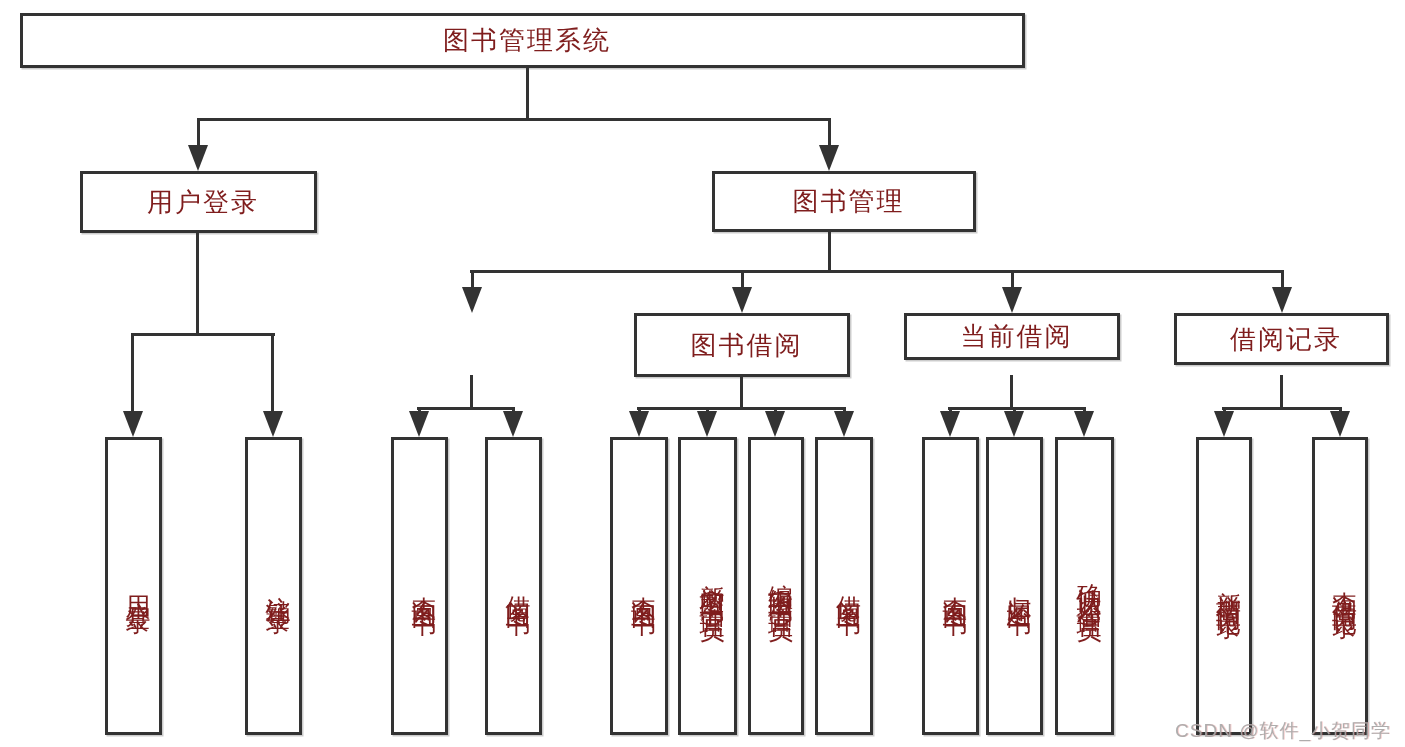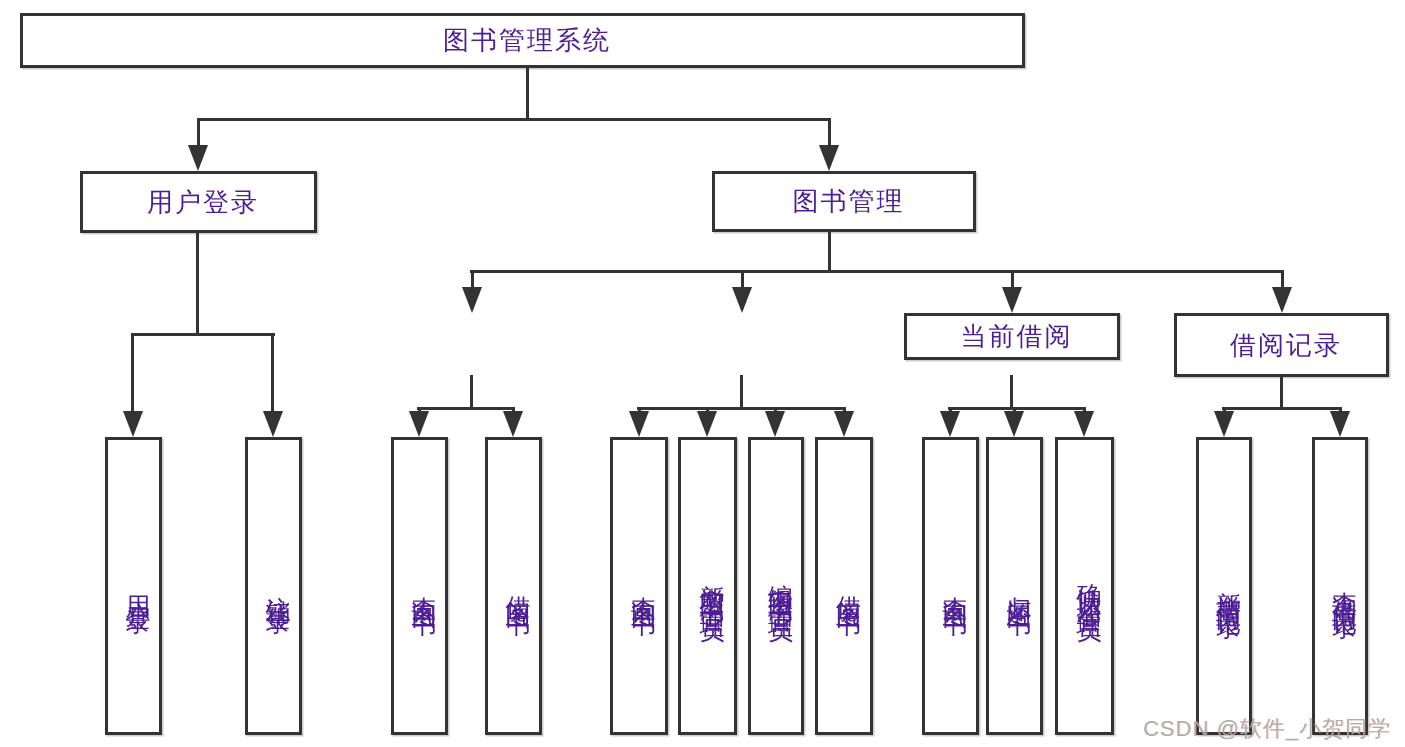--- a/index.html
+++ b/index.html
@@ -2,54 +2,55 @@
 <html><head>
 <meta charset="utf-8">
 <style>
   html,body{margin:0;padding:0;background:#ffffff;}
   .stage{
     position:relative;width:1405px;height:747px;background:#ffffff;
     font-family:"Liberation Sans","DejaVu Sans",sans-serif;overflow:hidden;
   }
   .node{
     position:absolute;box-sizing:border-box;border:3px solid #333333;background:#ffffff;
-    display:flex;align-items:center;justify-content:center;color:#4c1d95;
+    display:flex;align-items:center;justify-content:center;color:#7f1d1d;
     box-shadow:1.5px 1.5px 0 rgba(110,110,110,.35);
     padding-left:9px;
   }
   .h{font-size:26px;letter-spacing:2px;white-space:nowrap;}
   .v{
     writing-mode:vertical-rl;text-orientation:mixed;
     font-size:25px;letter-spacing:5px;line-height:1.15;
   }
   .ln{position:absolute;background:#333333;}
   .ar{
     position:absolute;width:0;height:0;
     border-left:10px solid transparent;border-right:10px solid transparent;
     border-top:26px solid #333333;
   }
   .watermark{
     position:absolute;right:14px;bottom:3px;z-index:5;
-    font-size:22px;letter-spacing:1px;color:rgba(168,168,168,.92);
+    font-size:19px;letter-spacing:1px;color:rgba(168,168,168,.92);
     text-shadow:1px 0 0 rgba(235,130,130,.35);
     white-space:nowrap;
   }
 </style>
 </head>
 <body>
 
 <div class="stage">
 
   <div class="node h" style="left:20px;top:13px;width:1005px;height:55px">图书管理系统</div>
 
   <div class="node h" style="left:80px;top:171px;width:237px;height:62px">用户登录</div>
   <div class="node h" style="left:712px;top:171px;width:264px;height:61px">图书管理</div>
 
+  <div class="node h" style="left:634px;top:313px;width:216px;height:64px">图书借阅</div>
   <div class="node h" style="left:904px;top:313px;width:216px;height:47px">当前借阅</div>
-  <div class="node h" style="left:1174px;top:313px;width:215px;height:64px">借阅记录</div>
+  <div class="node h" style="left:1174px;top:313px;width:215px;height:52px">借阅记录</div>
 
   <div class="node v" style="left:105px;top:437px;width:57px;height:298px">用户登录</div>
   <div class="node v" style="left:245px;top:437px;width:57px;height:298px">注销登录</div>
 
   <div class="node v" style="left:391px;top:437px;width:57px;height:298px">查询图书</div>
   <div class="node v" style="left:485px;top:437px;width:57px;height:298px">借阅图书</div>
 
   <div class="node v" style="left:610px;top:437px;width:58px;height:298px">查询图书</div>
   <div class="node v" style="left:678px;top:437px;width:59px;height:298px">新增图书（管理员）</div>
   <div class="node v" style="left:748px;top:437px;width:56px;height:298px">编辑图书（管理员）</div>

